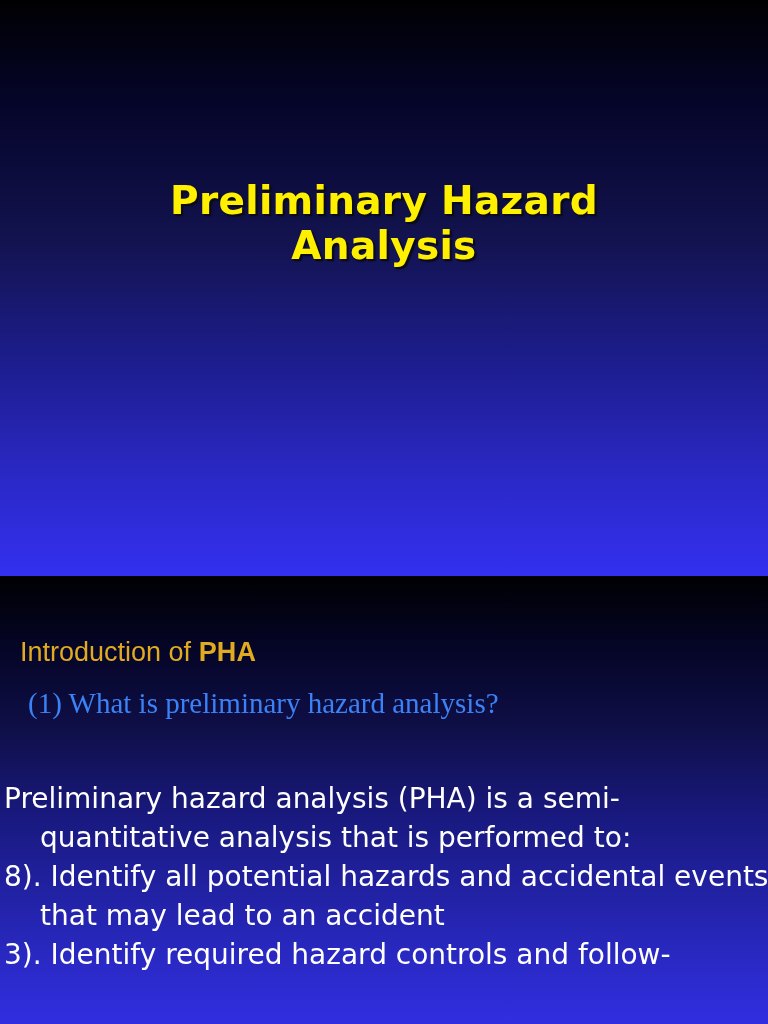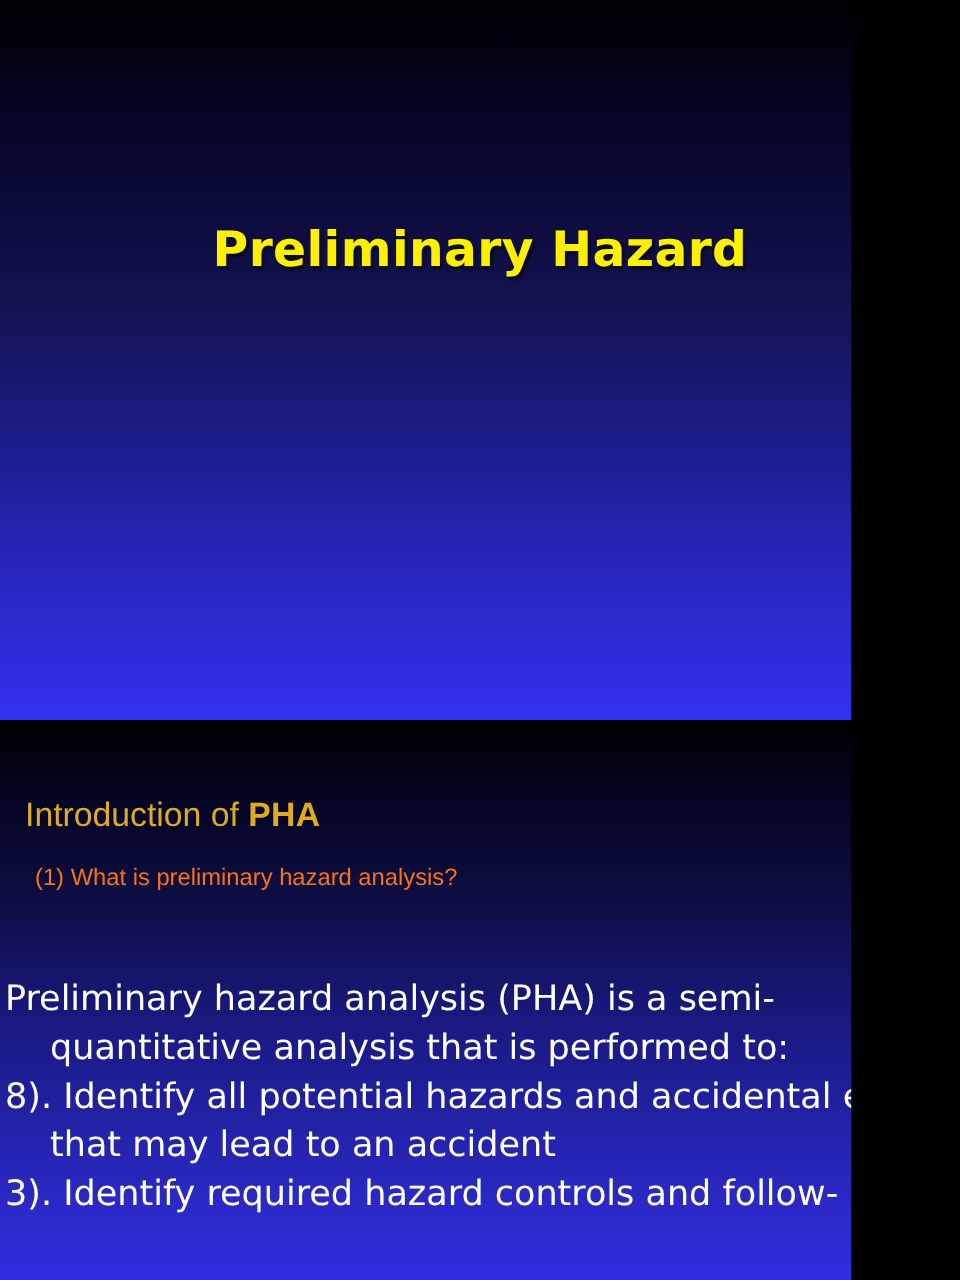--- a/index.html
+++ b/index.html
@@ -8,21 +8,21 @@
     background: #000000;
   }
   body {
     width: 768px;
     height: 1024px;
     overflow: hidden;
     font-family: "DejaVu Sans", sans-serif;
   }
   .page {
     position: relative;
-    width: 681px;
+    width: 768px;
     height: 1024px;
     overflow: hidden;
   }
 
   
   .slide-title {
     position: absolute;
     left: 0;
     top: 0;
     width: 768px;
@@ -90,23 +90,23 @@
     white-space: nowrap;
   }
   .heading-1 .strong {
     font-weight: bold;
     letter-spacing: 0.2px;
   }
   .heading-2 {
     position: absolute;
     left: 14px;
     top: 663px;
-    color: #f97316;
-    font-family: Liberation Sans, sans-serif;
-    font-size: 19px;
+    color: #3b82f6;
+    font-family: Liberation Serif, serif;
+    font-size: 29px;
     line-height: 32px;
     font-weight: normal;
     white-space: nowrap;
   }
 
   .body-list {
     position: absolute;
     left: 0px;
     top: 755px;
     width: 768px;
@@ -138,20 +138,21 @@
   .slide2-text-layer > * { pointer-events: auto; }
 </style>
 </head>
 <body>
 
 <div class="page">
 
   <div class="slide-title">
     <div class="title-block">
       <span class="title-line">Preliminary Hazard</span>
+      <span class="title-line">Analysis</span>
     </div>
   </div>
 
   <div class="slide-content">
     <div class="content-inner"></div>
   </div>
 
   <div class="slide2-text-layer">
 
     <div class="heading-1">

